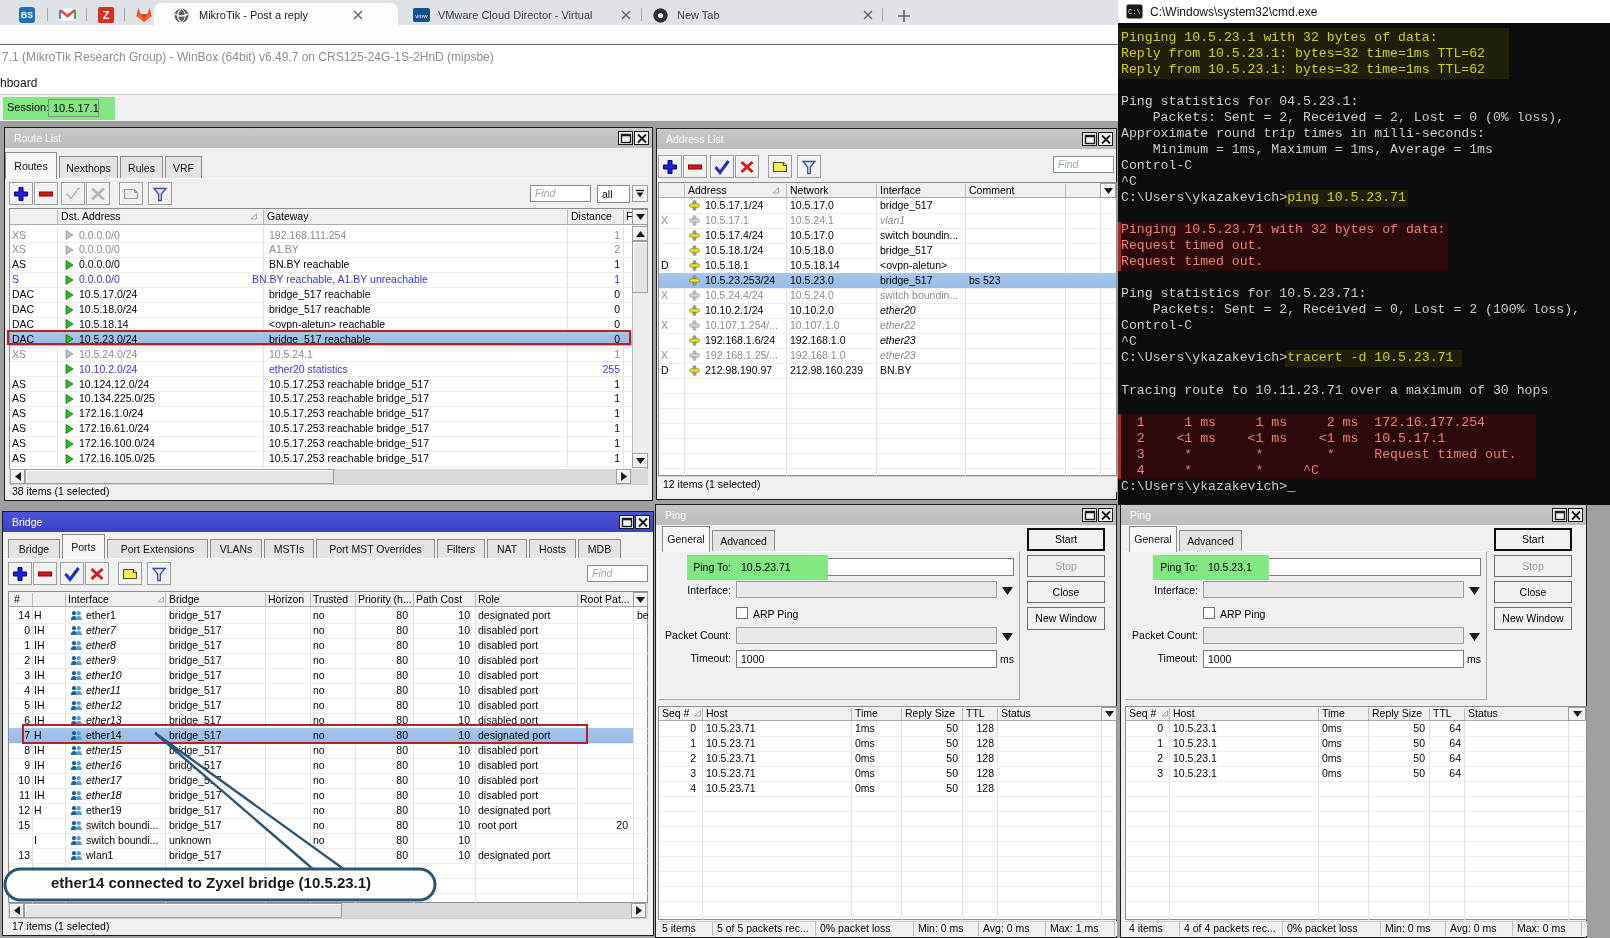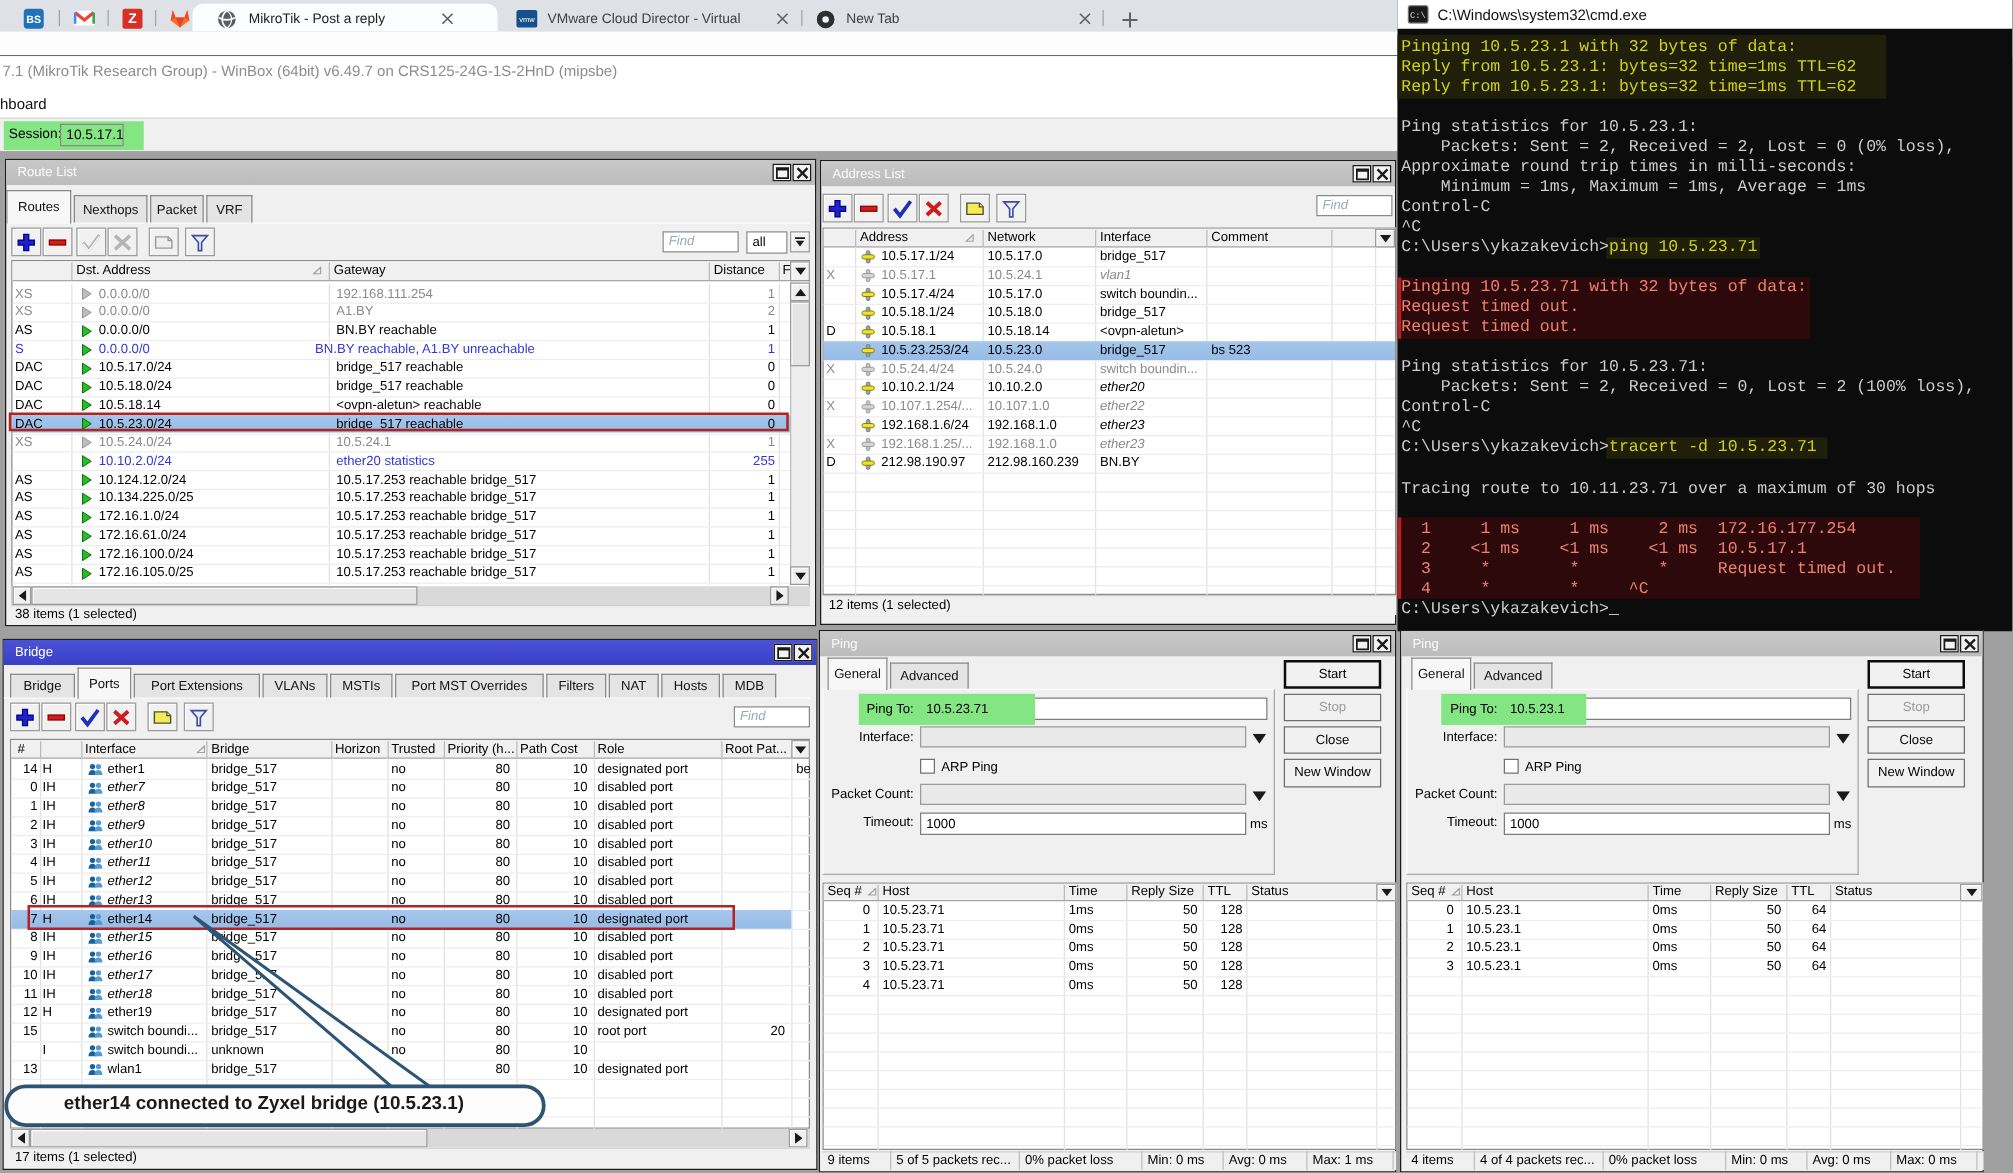--- a/index.html
+++ b/index.html
@@ -117,21 +117,21 @@
       <path d="M1.5 2.4h9" stroke="#1a1a1a" stroke-width="1.8"></path>
     </svg>
   </div>
 <div class="abs wbtn" style="left:634px;top:131px;width:15px;height:14px">
     <svg width="12" height="11" viewBox="0 0 12 11">
       <path d="M2 1.5l8 8M10 1.5l-8 8" stroke="#1a1a1a" stroke-width="1.8"></path>
     </svg>
   </div>
 <div class="abs tab tabact" style="left:5px;top:152px;width:52px;height:27px;"><span style="line-height:27px">Routes</span></div>
 <div class="abs tab" style="left:59px;top:156px;width:59px;height:23px;"><span style="line-height:22px">Nexthops</span></div>
-<div class="abs tab" style="left:120px;top:156px;width:43px;height:23px;"><span style="line-height:22px">Packet</span></div>
+<div class="abs tab" style="left:120px;top:156px;width:43px;height:23px;"><span style="line-height:22px">Rules</span></div>
 <div class="abs tab" style="left:165px;top:156px;width:37px;height:23px;"><span style="line-height:22px">VRF</span></div>
 <div class="abs" style="left:5px;top:178px;width:643px;height:1px;background:#fbfbfb"></div>
 <div class="abs tbtn" style="left:9px;top:182px;width:24px;height:23px">
     <svg width="22" height="22" viewBox="0 0 22 22">
       <path d="M9 4.5h4v4.5h4.5v4H13v4.5H9V13H4.5V9H9z" fill="#2121c8" stroke="#00008b" stroke-width="1"></path>
     </svg>
   </div>
 <div class="abs tbtn" style="left:34px;top:182px;width:24px;height:23px">
     <svg width="22" height="22" viewBox="0 0 22 22">
       <rect x="4.5" y="9" width="13" height="4" fill="#d41a1a" stroke="#8b0000" stroke-width="1"></rect>
@@ -608,21 +608,21 @@
 <div class="abs" style="left:1150px;top:5px;width:330px;height:14px;color:#111;font-size:12px">C:\Windows\system32\cmd.exe</div>
 <div class="abs" style="left:1118px;top:27.5px;width:391px;height:51px;background:#20200a"></div>
 <div class="abs" style="left:1285px;top:189.5px;width:123px;height:17px;background:#20200a"></div>
 <div class="abs" style="left:1118px;top:221.5px;width:330px;height:49px;background:#2e090b;border-left:3px solid #b32222"></div>
 <div class="abs" style="left:1285px;top:349.5px;width:177px;height:17px;background:#20200a"></div>
 <div class="abs" style="left:1118px;top:413.5px;width:418px;height:65px;background:#2e090b;border-left:3px solid #b32222"></div>
 <pre class="abs" style="left:1121px;top:29.5px;color:#cccccc"><span class="y">Pinging 10.5.23.1 with 32 bytes of data:</span>
 <span class="y">Reply from 10.5.23.1: bytes=32 time=1ms TTL=62</span>
 <span class="y">Reply from 10.5.23.1: bytes=32 time=1ms TTL=62</span>
 
-<span class="g">Ping statistics for 10.5.23.1:</span>
+<span class="g">Ping statistics for 04.5.23.1:</span>
 <span class="g">    Packets: Sent = 2, Received = 2, Lost = 0 (0% loss),</span>
 <span class="g">Approximate round trip times in milli-seconds:</span>
 <span class="g">    Minimum = 1ms, Maximum = 1ms, Average = 1ms</span>
 <span class="g">Control-C</span>
 <span class="g">^C</span>
 <span class="g">C:\Users\ykazakevich&gt;<span class="y">ping 10.5.23.71</span></span>
 
 <span class="r">Pinging 10.5.23.71 with 32 bytes of data:</span>
 <span class="r">Request timed out.</span>
 <span class="r">Request timed out.</span>
@@ -1158,21 +1158,21 @@
 <div class="abs c" style="left:706px;top:767.0px;width:100px;height:14px;">10.5.23.71</div>
 <div class="abs c" style="left:855px;top:767.0px;width:40px;height:14px;">0ms</div>
 <div class="abs c rt" style="left:905px;top:767.0px;width:53px;height:14px;">50</div>
 <div class="abs c rt" style="left:962px;top:767.0px;width:32px;height:14px;">128</div>
 <div class="abs c rt" style="left:662px;top:782.0px;width:34px;height:14px;">4</div>
 <div class="abs c" style="left:706px;top:782.0px;width:100px;height:14px;">10.5.23.71</div>
 <div class="abs c" style="left:855px;top:782.0px;width:40px;height:14px;">0ms</div>
 <div class="abs c rt" style="left:905px;top:782.0px;width:53px;height:14px;">50</div>
 <div class="abs c rt" style="left:962px;top:782.0px;width:32px;height:14px;">128</div>
 <div class="abs" style="left:658px;top:921px;width:459px;height:15px;background:#f0f0f0;border-top:1px solid #cfcfcf"></div>
-<div class="statcell" style="left:658px;top:921px;width:55px;height:15px">9 items</div>
+<div class="statcell" style="left:658px;top:921px;width:55px;height:15px">5 items</div>
 <div class="statcell" style="left:713px;top:921px;width:103px;height:15px">5 of 5 packets rec...</div>
 <div class="statcell" style="left:816px;top:921px;width:98px;height:15px">0% packet loss</div>
 <div class="statcell" style="left:914px;top:921px;width:65px;height:15px">Min: 0 ms</div>
 <div class="statcell" style="left:979px;top:921px;width:67px;height:15px">Avg: 0 ms</div>
 <div class="statcell" style="left:1046px;top:921px;width:69px;height:15px">Max: 1 ms</div>
 <div class="win" style="left:1120px;top:504px;width:467px;height:434px"></div>
 <div class="abs tb" style="left:1121px;top:505px;width:465px;height:20px">Ping</div>
 <div class="abs wbtn" style="left:1552px;top:508px;width:15px;height:14px">
     <svg width="12" height="11" viewBox="0 0 12 11">
       <rect x="1.5" y="1.5" width="9" height="8" fill="none" stroke="#1a1a1a" stroke-width="1.4"></rect>

